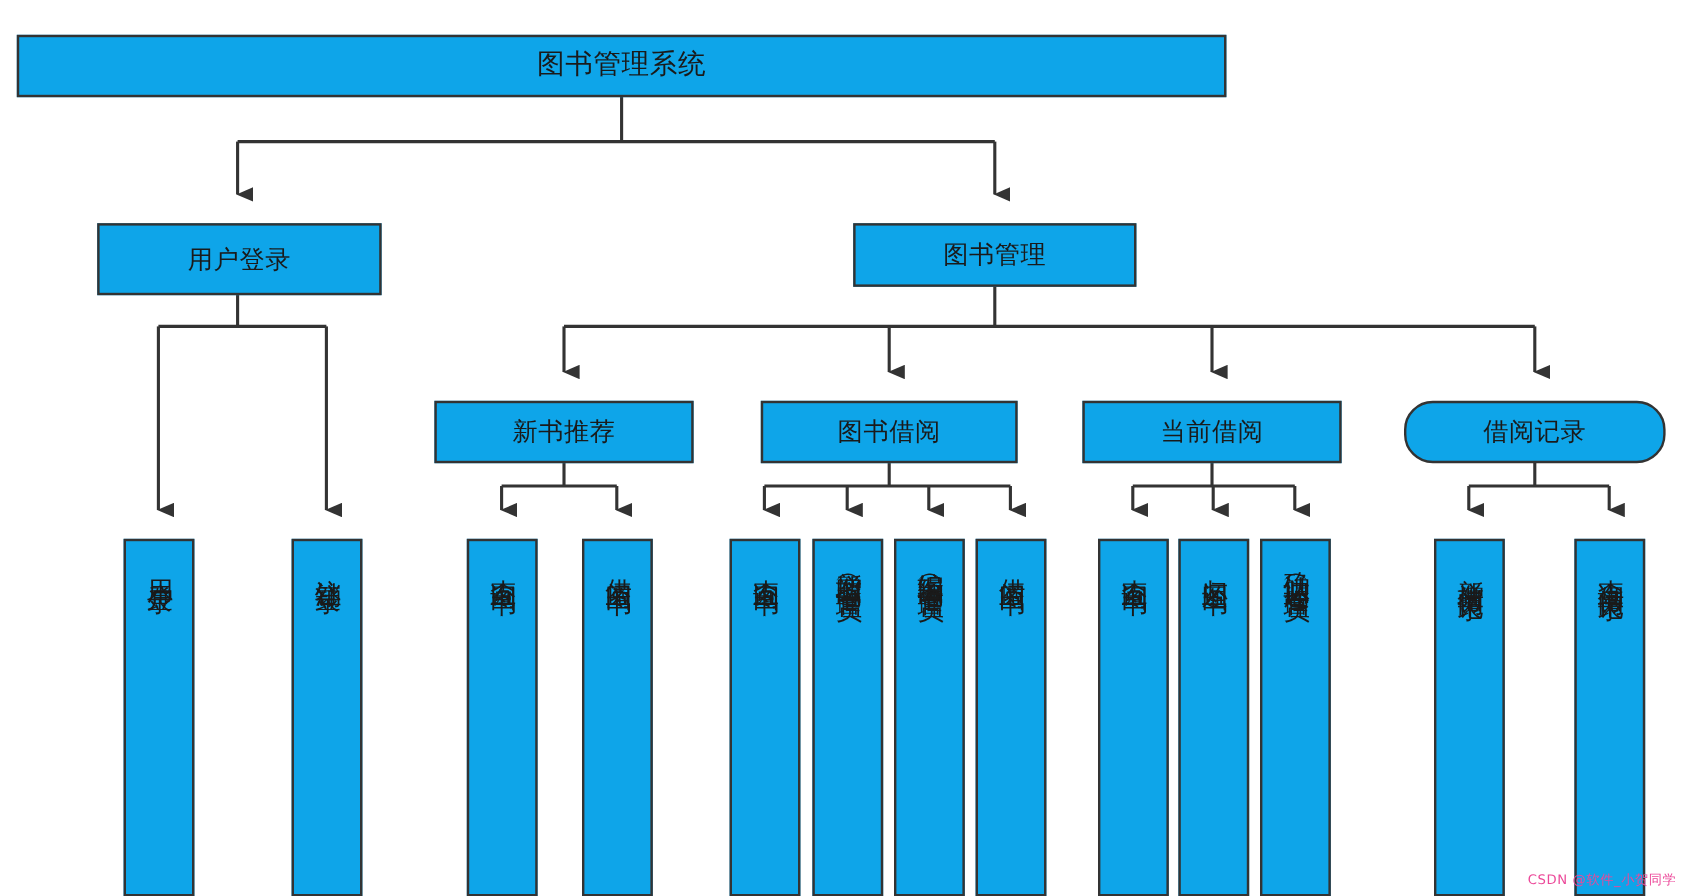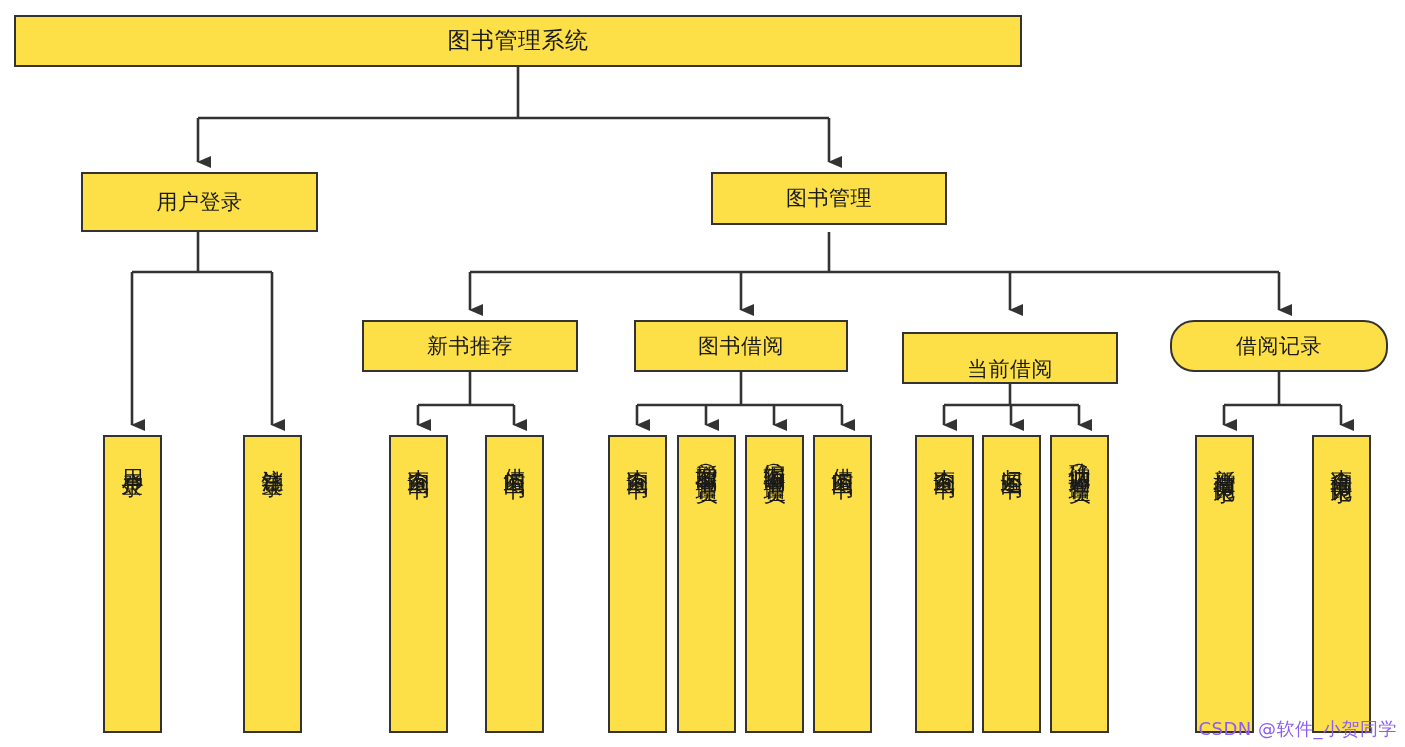--- a/index.html
+++ b/index.html
@@ -8,26 +8,27 @@
     font-family:"DejaVu Sans","Liberation Sans",sans-serif;
     width:1405px;height:747px;overflow:hidden;
   }
   #diagram-root{position:relative;width:1405px;height:747px;background:#fff;}
   svg#connectors{position:absolute;left:0;top:0;width:1405px;height:747px;pointer-events:none;}
 
   
   .node{
     position:absolute;
     box-sizing:border-box;
-    background:#fde047;
+    background:#0ea5e9;
     border:2px solid #333333;
     display:flex;
     align-items:center;
     justify-content:center;
     color:#1a1a1a;
+    margin-top:14px;
   }
   .node .lbl{
     display:block;
     text-align:center;
     line-height:1.18;
     letter-spacing:0.5px;
     white-space:pre-wrap;
   }
 
   
@@ -53,22 +54,22 @@
     letter-spacing:3px;
     height:auto;
     max-height:284px;
   }
   .node.leaf.tall-start{padding-top:8px;}
 
   
   #watermark{
     position:absolute;
     right:8px;bottom:6px;
-    font-size:18px;
-    color:#8b5cf6;
+    font-size:11px;
+    color:#ec4899;
     letter-spacing:0.5px;
     white-space:nowrap;
   }
 </style>
 </head>
 <body>
 
 <div id="diagram-root">
 
   <svg id="connectors" viewBox="0 0 1405 747" xmlns="http://www.w3.org/2000/svg">
@@ -132,21 +133,21 @@
   <div class="node lvl2" style="left:711px;top:172px;width:236px;height:53px;">
     <span class="lbl">图书管理</span>
   </div>
 
   <div class="node lvl3" style="left:362px;top:320px;width:216px;height:52px;">
     <span class="lbl">新书推荐</span>
   </div>
   <div class="node lvl3" style="left:634px;top:320px;width:214px;height:52px;">
     <span class="lbl">图书借阅</span>
   </div>
-  <div class="node lvl3" style="left:902px;top:332px;width:216px;height:52px;align-items:flex-end;">
+  <div class="node lvl3" style="left:902px;top:320px;width:216px;height:52px;">
     <span class="lbl">当前借阅</span>
   </div>
   <div class="node lvl3" style="left:1170px;top:320px;width:218px;height:52px;border-radius:24px;">
     <span class="lbl">借阅记录</span>
   </div>
 
   <div class="node leaf" style="left:103px;top:435px;width:59px;height:298px;">
     <span class="lbl">用户登录</span>
   </div>
   <div class="node leaf" style="left:243px;top:435px;width:59px;height:298px;">

